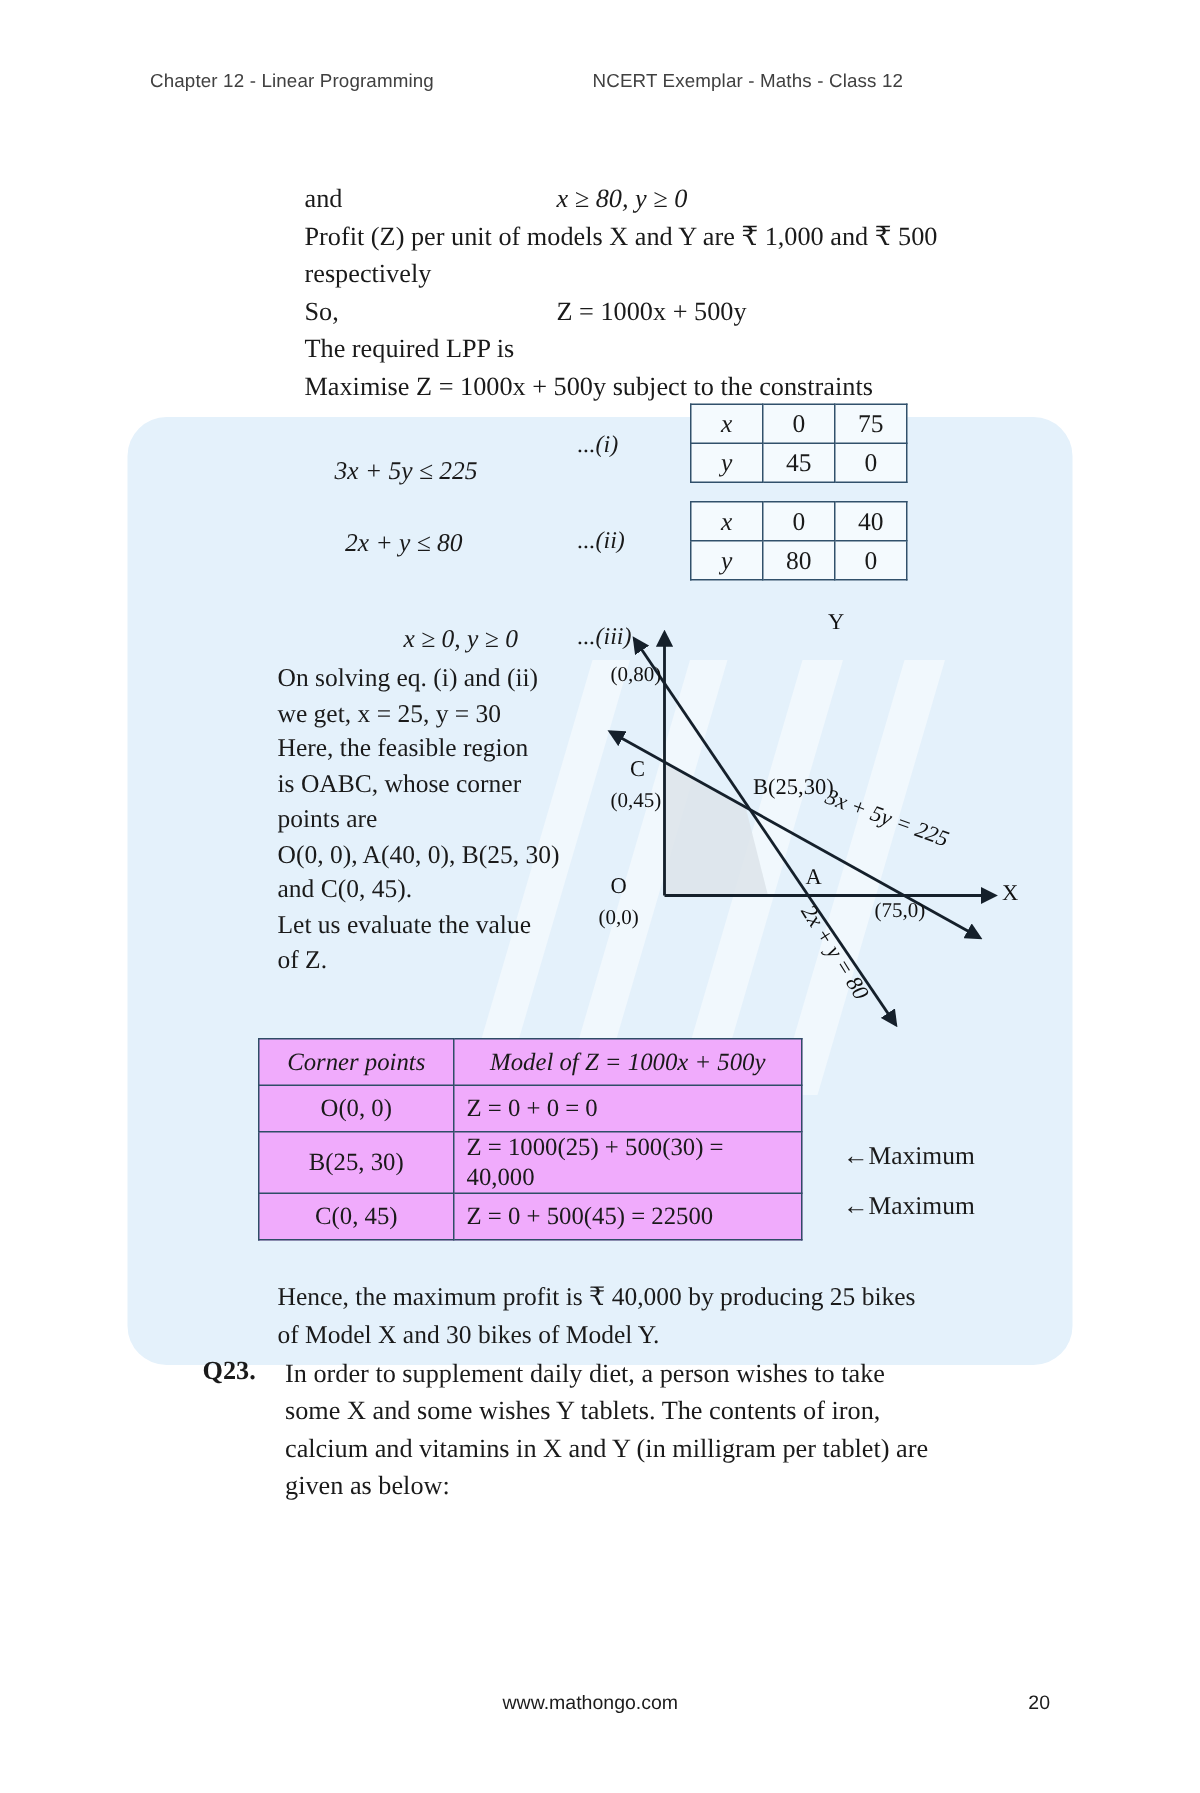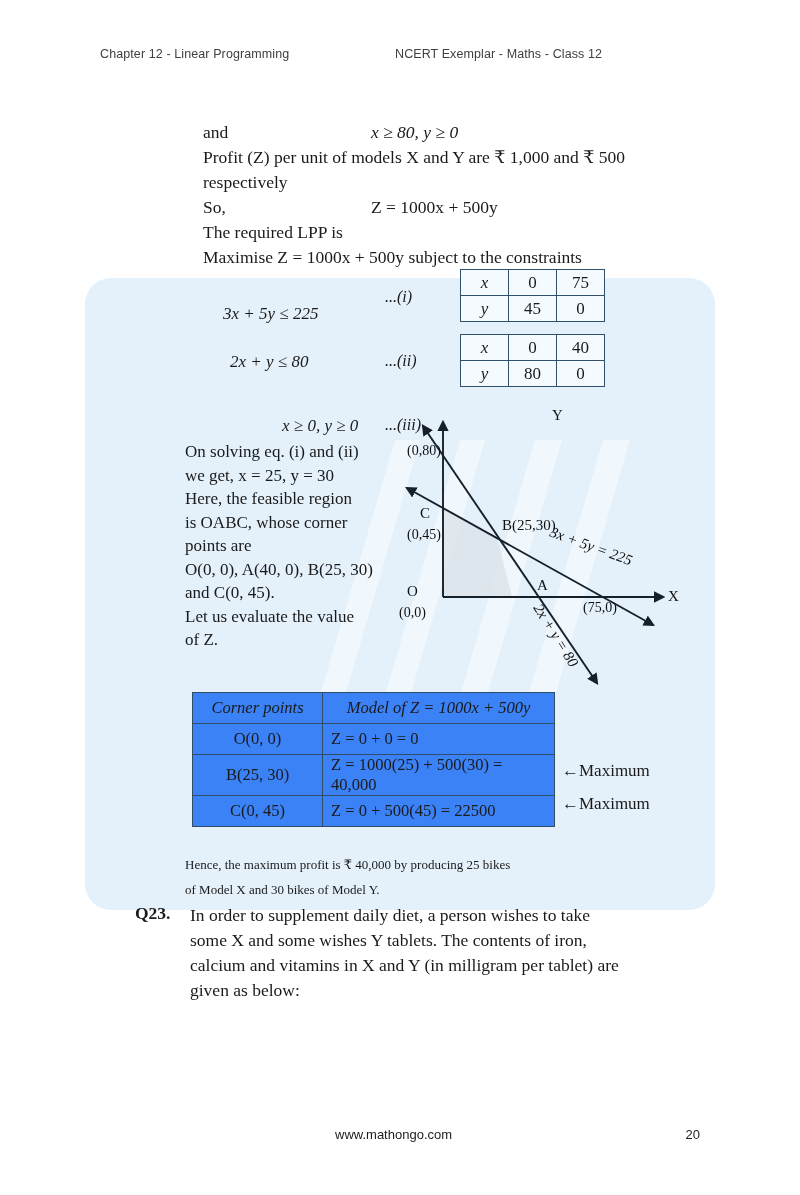--- a/index.html
+++ b/index.html
@@ -70,21 +70,21 @@
     position: relative;
     height: 58px;
     font-size: 17px;
   }
   .cons-eq  { position: absolute; left: 0; }
   .cons-ref { position: absolute; left: 200px; font-size: 16px; }
   .cons-line.c1 .cons-eq  { left: 38px;  top: 24px; }
   .cons-line.c1 .cons-ref { left: 200px; top: 8px; }
   .cons-line.c2 .cons-eq  { left: 45px;  top: 14px; }
   .cons-line.c2 .cons-ref { left: 200px; top: 14px; }
-  .cons-line.c3 .cons-eq  { left: 97px;  top: 20px; font-style: italic; }
+  .cons-line.c3 .cons-eq  { left: 84px;  top: 20px; font-style: italic; }
   .cons-line.c3 .cons-ref { left: 200px; top: 20px; font-family: Liberation Serif, serif; }
 
   
   .mini-table {
     position: absolute;
     border: 1.4px solid #31506b;
     border-collapse: collapse;
     background: #f4fafe;
   }
   .mini-table td {
@@ -117,44 +117,44 @@
     color: #111;
     white-space: nowrap;
   }
   .glabel.sm { font-size: 14px; }
   .glabel.rot1 { transform: rotate(20deg); font-style: italic; font-size: 15px; }
   .glabel.rot2 { transform: rotate(58deg); font-style: italic; font-size: 15px; }
 
   
   .z-table {
     position: absolute;
-    left: 192px; top: 692px;
+    left: 172px; top: 692px;
     border-collapse: collapse;
-    background: #3b82f6;
+    background: #f0abfc;
     border: 1.5px solid #2f4d66;
   }
   .z-table td {
     border: 1.2px solid #2f4d66;
     height: 31px;
     font-size: 16.5px;
     padding: 0 8px;
   }
   .z-table td.c-head { font-style: italic; text-align: center; width: 130px; }
   .z-table td.v-head { font-style: italic; text-align: center; width: 232px; }
   .z-table td.cp { text-align: center; }
   .z-table td.zv { text-align: left; }
 
   .max-notes { position: absolute; left: 562px; top: 754px; }
   .max-note { height: 33px; font-size: 17px; line-height: 33px; }
 
   
   .conclusion {
     position: absolute;
     left: 185px; top: 852px; width: 520px;
-    font-size: 13px; line-height: 25px;
+    font-size: 17px; line-height: 25px;
   }
   .q-block { position: absolute; left: 135px; top: 903px; width: 570px; }
   .q-num {
     position: absolute; left: 0; top: 0;
     font-size: 17.5px; font-weight: bold;
   }
   .q-body {
     position: absolute; left: 55px; top: 0; width: 515px;
     font-size: 17.5px; line-height: 25px;
     text-align: justify;

